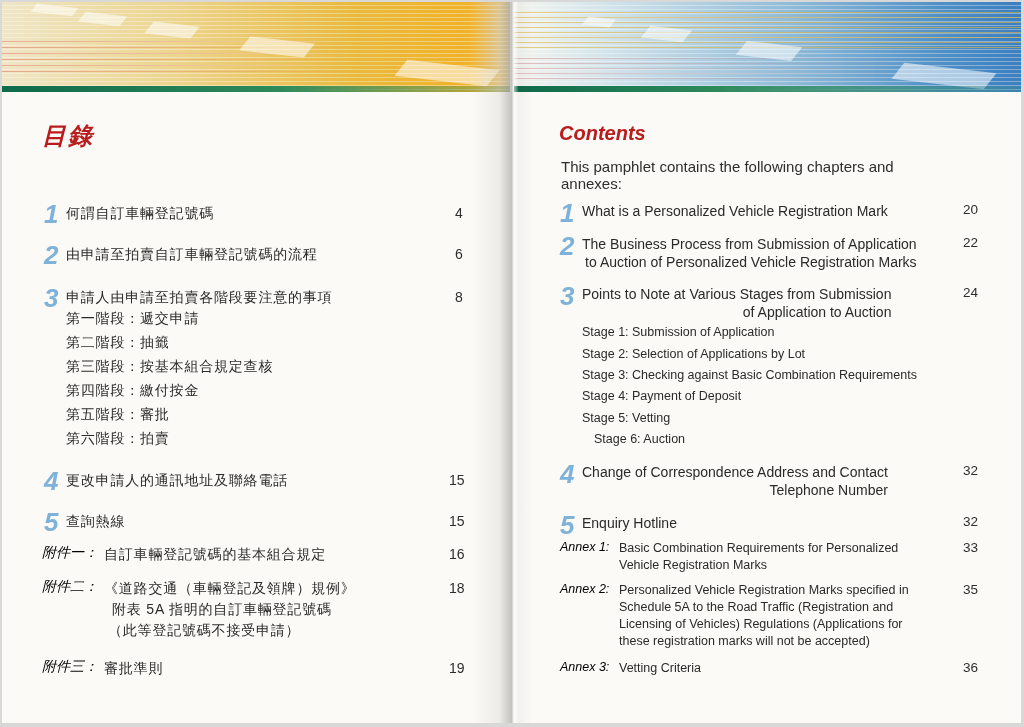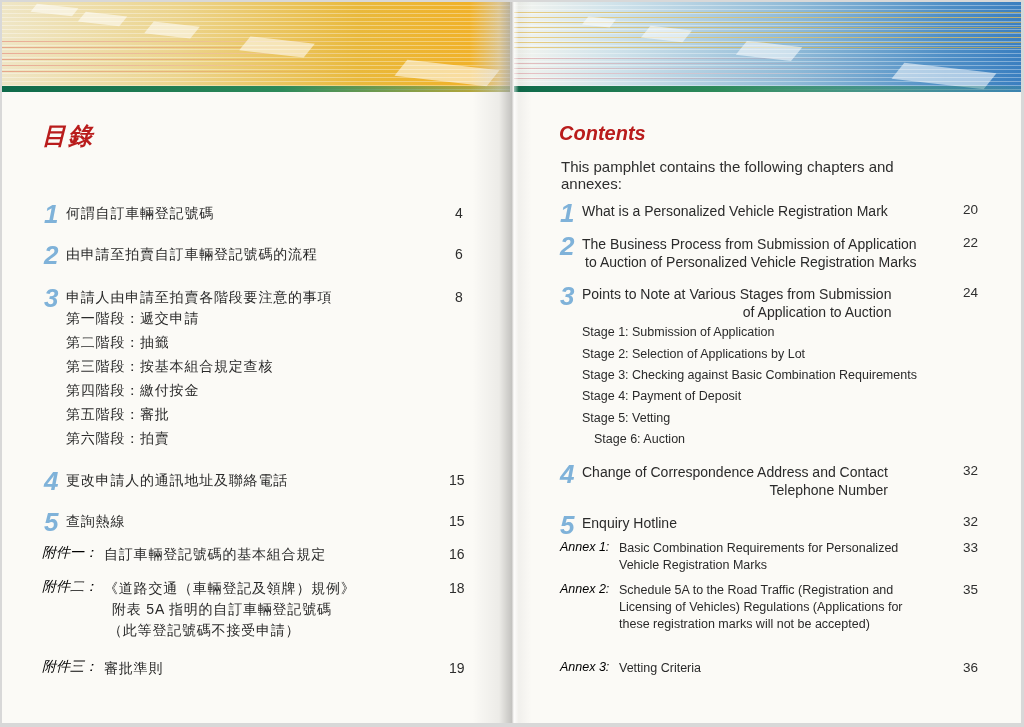--- a/index.html
+++ b/index.html
@@ -234,20 +234,21 @@
       <span class="annex-body" style="display:flex;flex-direction:column;">
         <span>Basic Combination Requirements for Personalized</span>
         <span>Vehicle Registration Marks</span>
       </span>
     </div>
     <div class="pg" style="left:449px;top:448px;">33</div>
 
     <div class="entry" style="left:46px;top:490px;">
       <span class="annex-tag" style="width:59px;">Annex 2:</span>
       <span class="annex-body" style="display:flex;flex-direction:column;">
+        <span>Personalized Vehicle Registration Marks specified in</span>
         <span>Schedule 5A to the Road Traffic (Registration and</span>
         <span>Licensing of Vehicles) Regulations (Applications for</span>
         <span>these registration marks will not be accepted)</span>
       </span>
     </div>
     <div class="pg" style="left:449px;top:490px;">35</div>
 
     <div class="entry" style="left:46px;top:568px;">
       <span class="annex-tag" style="width:59px;">Annex 3:</span>
       <span class="annex-body">Vetting Criteria</span>

